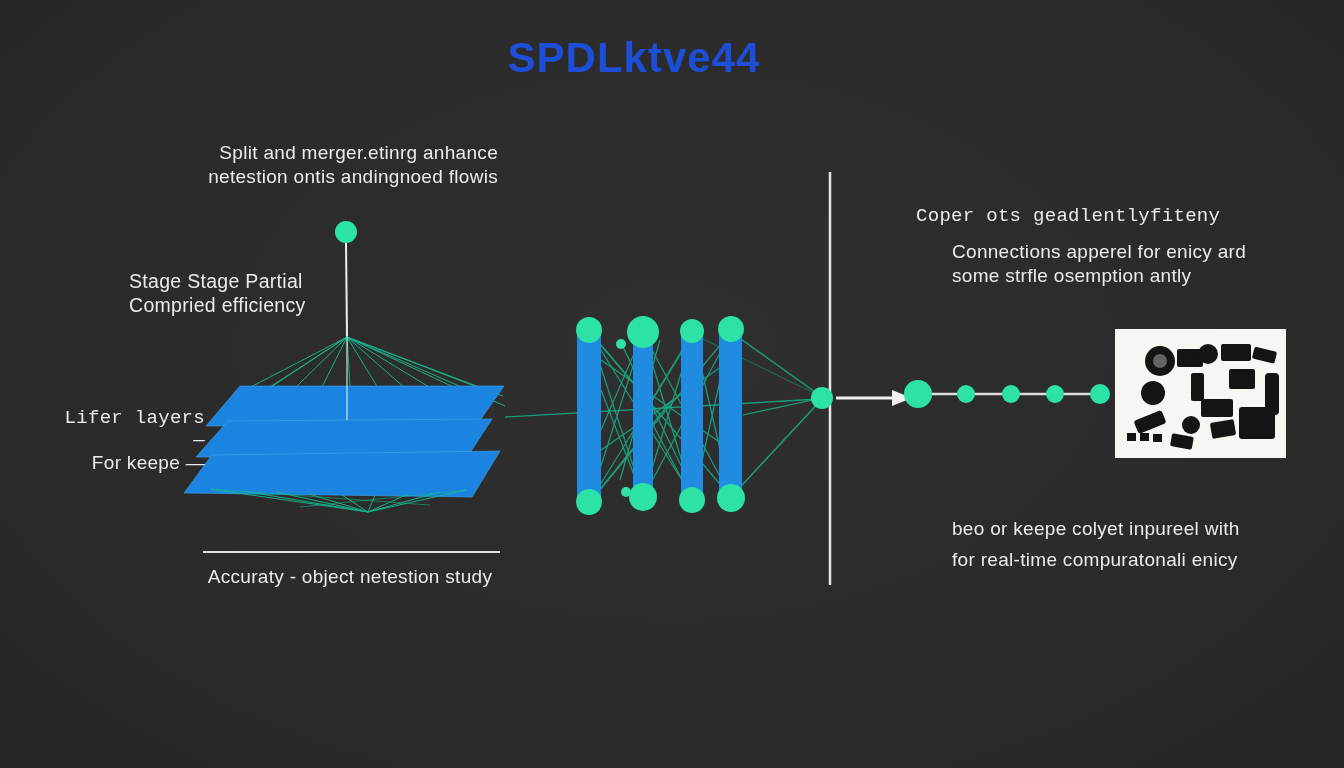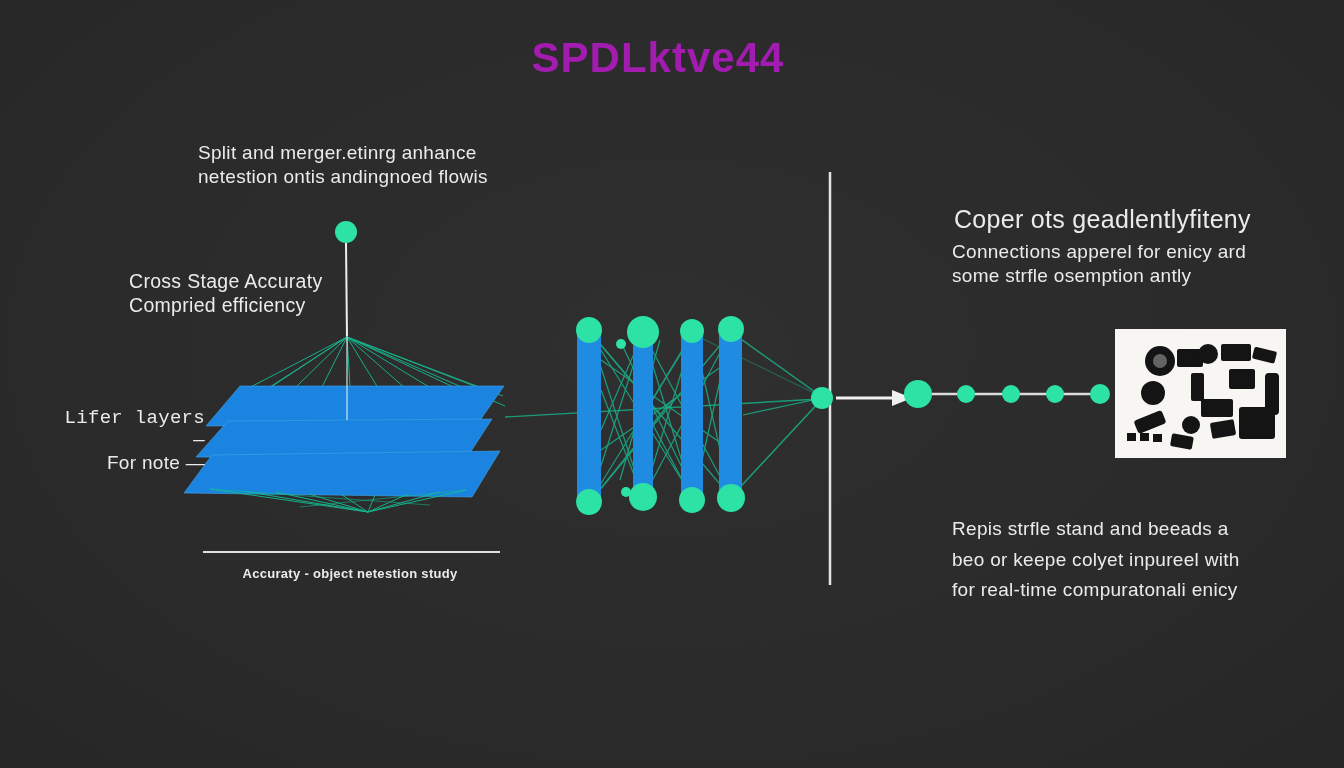--- a/index.html
+++ b/index.html
@@ -15,28 +15,28 @@
   body{
     width:1344px;height:768px;overflow:hidden;position:relative;
     background:radial-gradient(ellipse at 50% 45%, #2f2f2f 0%, #2a2a2a 70%, #262626 100%);
     font-family:"Liberation Sans", sans-serif;
     color:var(--txt);
   }
   svg.diagram{position:absolute;left:0;top:0;width:1344px;height:768px;}
   .txt{position:absolute;color:var(--txt);letter-spacing:.3px;}
   .title{
     top:34px;left:0;width:1268px;text-align:center;
-    font-size:42px;font-weight:700;color:#a21caf;letter-spacing:1px;padding-left:24px;
+    font-size:42px;font-weight:700;color:#1d4ed8;letter-spacing:1px;
   }
-  .top-note{top:141px;left:198px;width:300px;text-align:left;font-size:19px;line-height:24px;}
+  .top-note{top:141px;left:198px;width:300px;text-align:right;font-size:19px;line-height:24px;}
   .csp-label{top:269px;left:129px;font-size:19.5px;line-height:24px;text-align:left;}
   .layers-label{top:407px;left:50px;width:155px;text-align:right;font-size:19px;font-family:Liberation Mono, monospace;}
   .note-label{top:452px;left:50px;width:155px;text-align:right;font-size:19px;}
-  .caption{top:566px;left:180px;width:340px;text-align:center;font-size:13px;font-weight:bold;}
-  .right-heading{top:205px;left:954px;font-size:25px;}
+  .caption{top:566px;left:180px;width:340px;text-align:center;font-size:19px;}
+  .right-heading{top:205px;left:916px;font-size:19px;font-family:Liberation Mono, monospace;}
   .right-para{top:240px;left:952px;font-size:19px;line-height:24px;}
   .right-bottom{top:514px;left:952px;font-size:19px;line-height:30.5px;}
   .line{display:block;}
   .mesh{stroke:var(--mesh);fill:none;}
   .node{fill:var(--teal);}
   .bar{fill:var(--bar-blue);}
   .layer{fill:var(--layer-blue);stroke:#45aaee;stroke-width:1;stroke-opacity:.55;}
   .blob{fill:#141414;}
 </style>
 </head>
@@ -184,32 +184,31 @@
 </svg>
 
 <div class="txt title">SPDLktve44</div>
 
 <div class="txt top-note">
   <span class="line">Split and merger.etinrg anhance</span>
   <span class="line">netestion ontis andingnoed flowis</span>
 </div>
 
 <div class="txt csp-label">
-  <span class="line">Cross Stage Accuraty</span>
+  <span class="line">Stage Stage Partial</span>
   <span class="line">Compried efficiency</span>
 </div>
 
 <div class="txt layers-label">Lifer layers —</div>
-<div class="txt note-label">For note —</div>
+<div class="txt note-label">For keepe —</div>
 <div class="txt caption">Accuraty - object netestion study</div>
 
 <div class="txt right-heading">Coper ots geadlentlyfiteny</div>
 
 <div class="txt right-para">
   <span class="line">Connections apperel for enicy ard</span>
   <span class="line">some strfle osemption antly</span>
 </div>
 
 <div class="txt right-bottom">
-  <span class="line">Repis strfle stand and beeads a</span>
   <span class="line">beo or keepe colyet inpureel with</span>
   <span class="line">for real-time compuratonali enicy</span>
 </div>
 
 </body></html>

